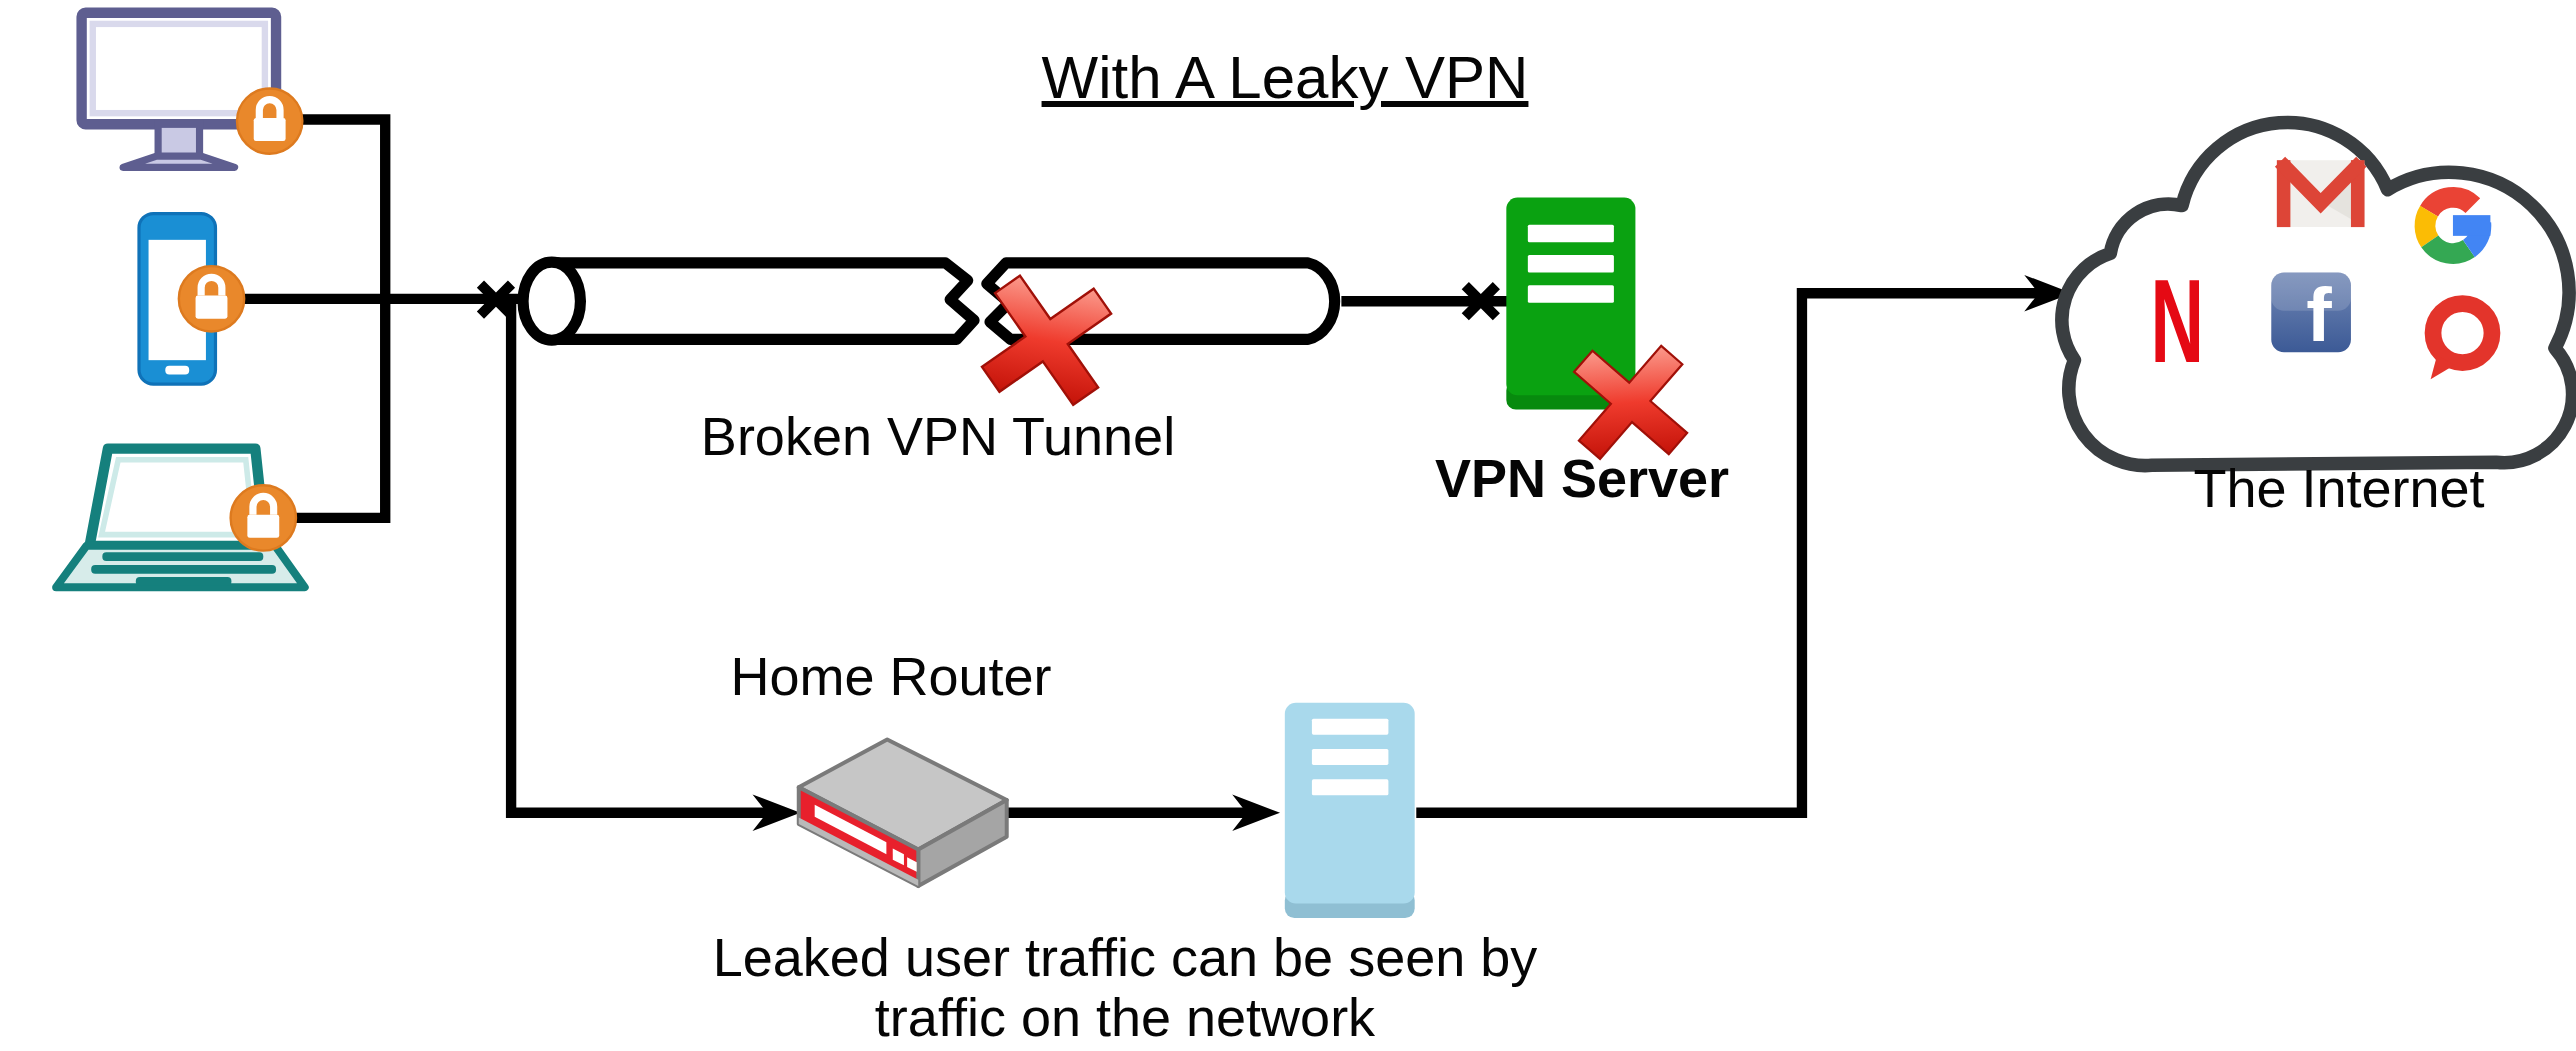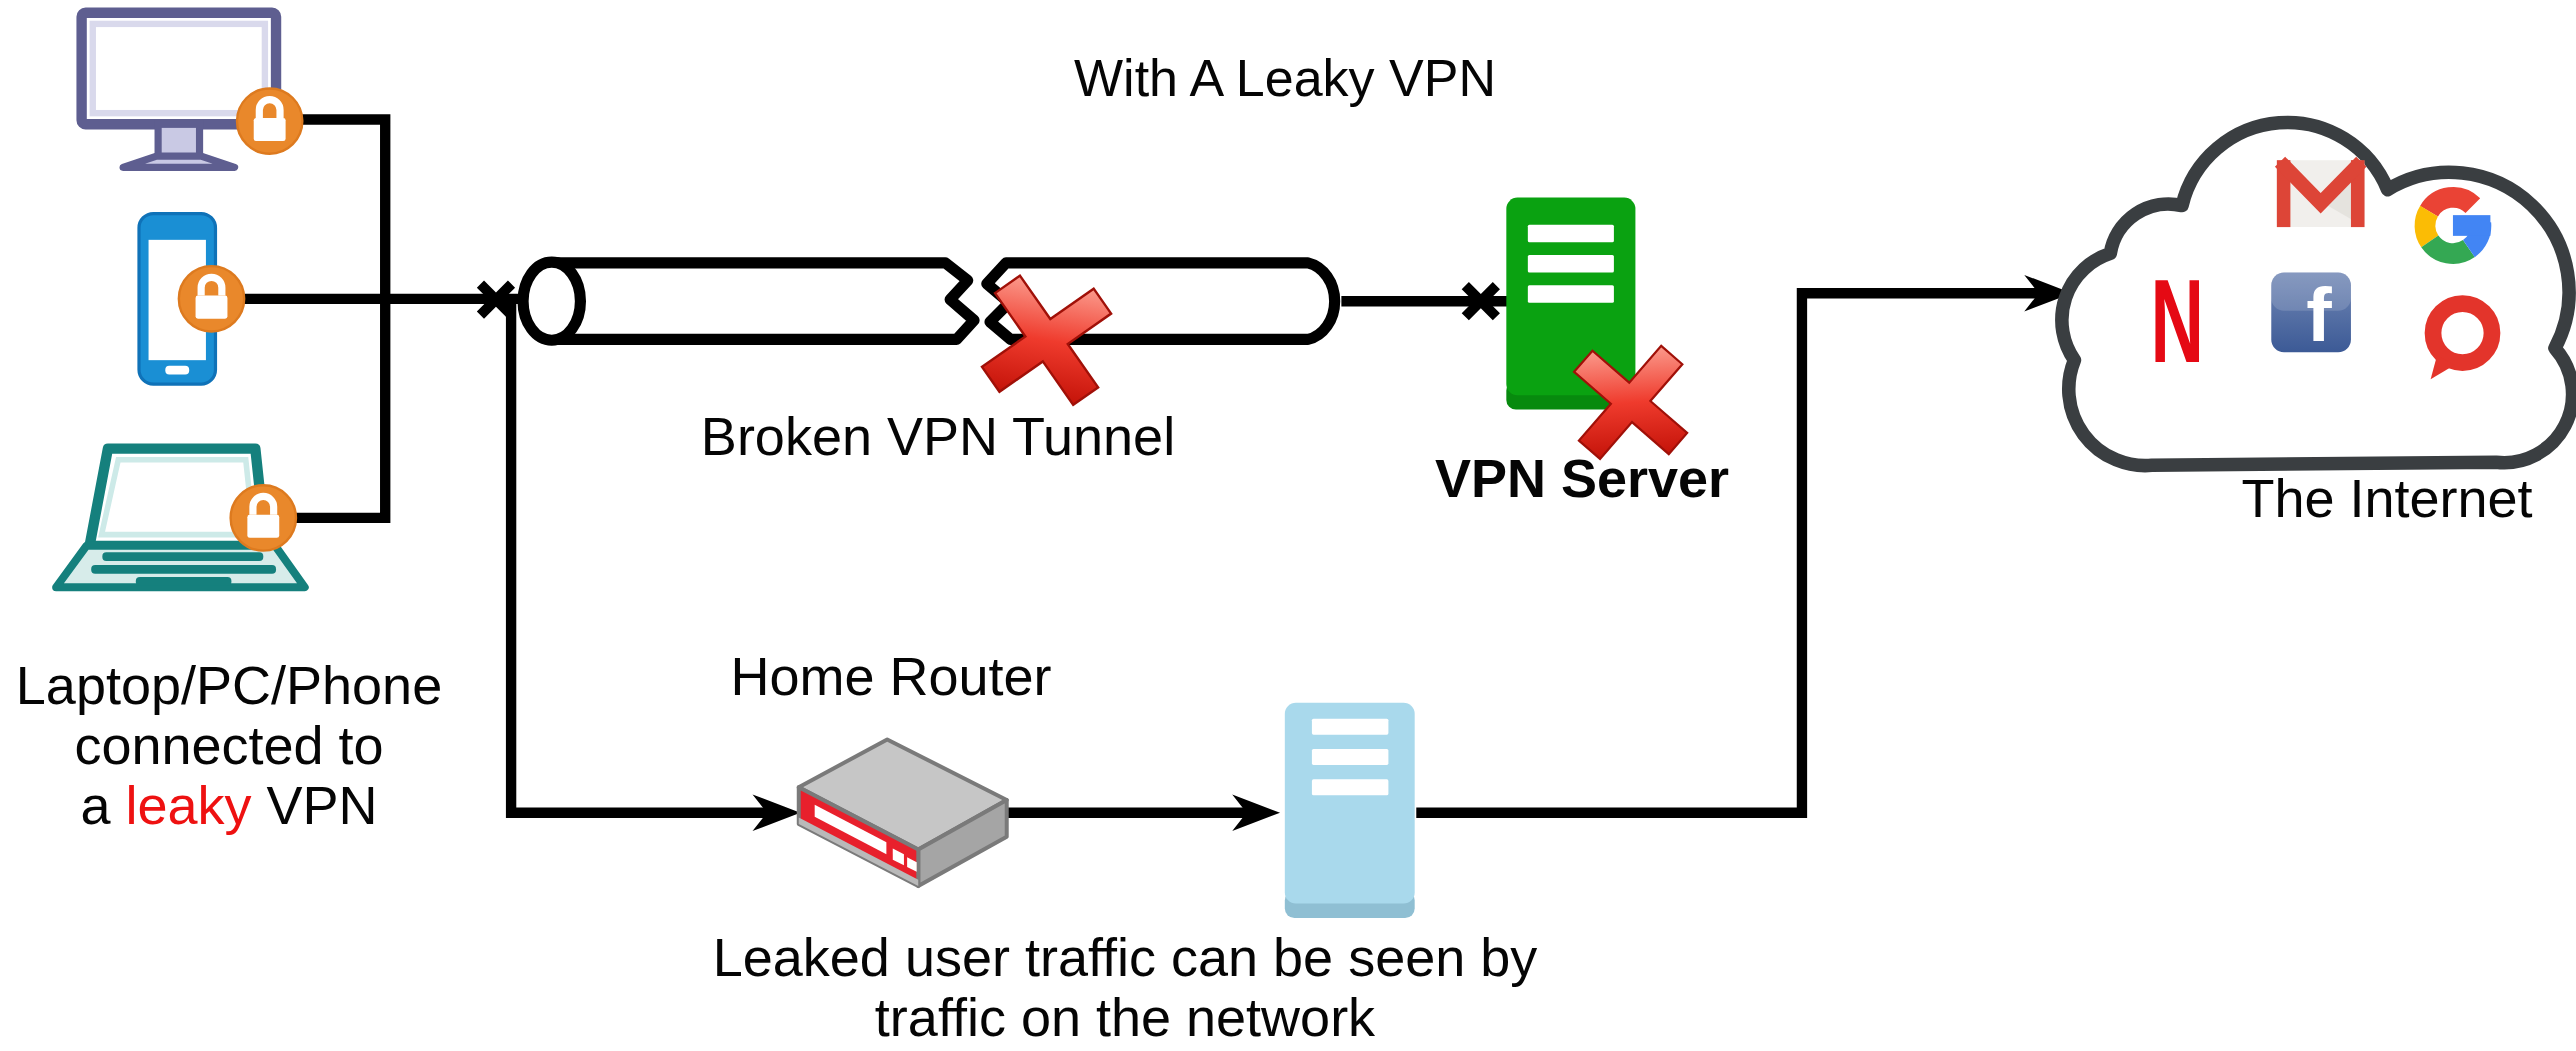--- a/index.html
+++ b/index.html
@@ -1,21 +1,21 @@
 <!DOCTYPE html>
 <html style="font-size:12.8px"><head>
 <meta charset="utf-8">
 <style>
   html,body{margin:0;padding:0;background:#ffffff;}
   #canvas{position:relative;width:2576px;height:1051px;background:#ffffff;overflow:hidden;
           font-family:"Liberation Sans",sans-serif;color:#050505;}
   #diagram{position:absolute;left:0;top:0;}
   .lbl{position:absolute;transform:translateX(-50%);text-align:center;white-space:nowrap;
        font-size:54px;line-height:60px;color:#050505;}
-  .title{font-size:52px;line-height:76px;}
+  .title{font-size:60px;line-height:76px;text-decoration:underline;}
   .red{color:#ee1111;}
   .l3 span{white-space:pre;}
 </style>
 </head>
 <body>
 
 <div id="canvas">
 
 <svg id="diagram" width="2576" height="1051" viewBox="0 0 3232 1319">
   <defs>
@@ -171,27 +171,22 @@
 
   <div class="lbl title" style="left:1285px;top:40px;">With A Leaky VPN</div>
 
   <div class="lbl" style="left:938px;top:406px;">Broken VPN Tunnel</div>
 
   <div class="lbl" style="left:1582px;top:448px;font-weight:bold;">VPN Server</div>
 
   <div class="lbl" style="left:891px;top:646px;">Home Router</div>
 
 
-  <div class="lbl" style="left:2339px;top:468px;margin-left:48px;">The Internet</div>
+  <div class="lbl" style="left:2339px;top:458px;">The Internet</div>
 
-  <div class="lbl l3" style="left:229px;top:655px;">
-    <div>Laptop/PC/Phone</div>
-    <div>connected to</div>
-    <div><span>a </span><span class="red">leaky</span><span> VPN</span></div>
-  </div>
 
   <div class="lbl" style="left:1125px;top:927px;text-align:center;">
     <div>Leaked user traffic can be seen by</div>
     <div>traffic on the network</div>
   </div>
 
 </div>
 
 
 </body></html>

